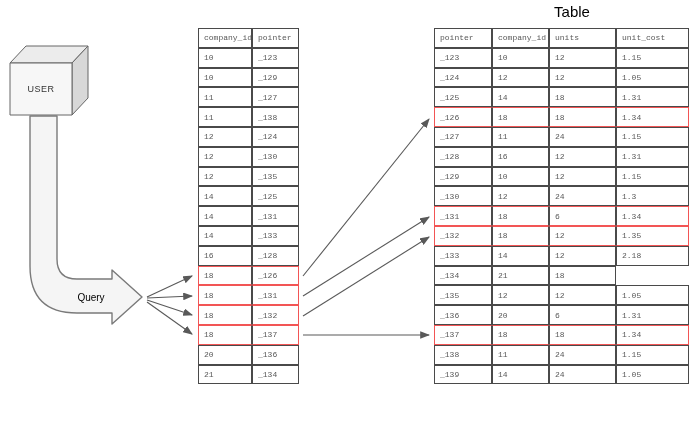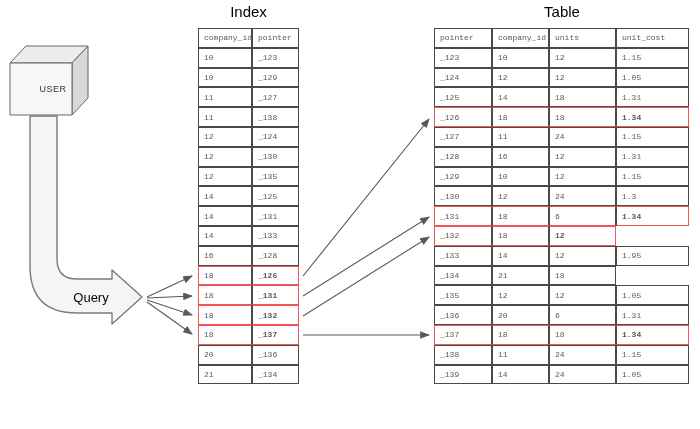--- a/index.html
+++ b/index.html
@@ -22,31 +22,31 @@
     background:#fff;
   }
   .index-tbl .tcell:nth-child(1){width:54px;}
   .index-tbl .tcell:nth-child(2){width:47px;}
   .data-tbl .tcell:nth-child(1){width:58px;}
   .data-tbl .tcell:nth-child(2){width:57px;}
   .data-tbl .tcell:nth-child(3){width:67px;}
   .data-tbl .tcell:nth-child(4){width:73px;}
   .trow.hl .tcell{border-top-color:var(--red);border-bottom-color:var(--red);}
   .trow.hl .tcell:first-child{border-left-color:var(--red);}
-  .trow.hl .tcell:last-child{border-right-color:var(--red);font-weight:bold;}
+  .trow.hl .tcell:last-child{border-right-color:var(--red);}
   .overlay{position:absolute;left:0;top:0;width:700px;height:429px;pointer-events:none;}
   .user-label{
     position:absolute;left:10px;top:63px;width:62px;height:52px;
     display:flex;align-items:center;justify-content:center;
-    font-size:9px;letter-spacing:.5px;color:#333;margin-left:12px;
+    font-size:9px;letter-spacing:.5px;color:#333;
   }
   .query-label{
     position:absolute;left:62px;top:288px;width:58px;height:18px;
     display:flex;align-items:center;justify-content:center;
-    font-size:13px;color:#000;
+    font-size:10px;color:#000;
   }
 </style>
 </head>
 <body>
 
 <div class="canvas" style="--red: #f25555; --grid: #4a4a4a; --txt: #595959;">
 
   <svg class="overlay" width="700" height="429" viewBox="0 0 700 429">
     <defs>
       <marker id="ah" markerWidth="9" markerHeight="7" refX="8" refY="3.5" orient="auto">
@@ -73,21 +73,20 @@
       <line x1="303" y1="276" x2="429" y2="119" marker-end="url(#ah)"></line>
       <line x1="303" y1="296" x2="429" y2="217" marker-end="url(#ah)"></line>
       <line x1="303" y1="316" x2="429" y2="237" marker-end="url(#ah)"></line>
       <line x1="303" y1="335" x2="429" y2="335" marker-end="url(#ah)"></line>
     </g>
   </svg>
 
   <div class="user-label">USER</div>
   <div class="query-label">Query</div>
 
-  <div class="tbl-title" style="left:198px;width:101px;">Index</div>
   <div class="dtable index-tbl" style="left:198px;">
       <div class="trow">
         <div class="tcell">company_id</div>
         <div class="tcell">pointer</div>
       </div>
       <div class="trow">
         <div class="tcell">10</div>
         <div class="tcell">_123</div>
       </div>
       <div class="trow">
@@ -149,21 +148,21 @@
       <div class="trow">
         <div class="tcell">20</div>
         <div class="tcell">_136</div>
       </div>
       <div class="trow">
         <div class="tcell">21</div>
         <div class="tcell">_134</div>
       </div>
     </div>
 
-  <div class="tbl-title" style="left:434px;width:256px;">Table</div>
+  <div class="tbl-title" style="left:444px;width:256px;">Table</div>
   <div class="dtable data-tbl" style="left:434px;">
       <div class="trow">
         <div class="tcell">pointer</div>
         <div class="tcell">company_id</div>
         <div class="tcell">units</div>
         <div class="tcell">unit_cost</div>
       </div>
       <div class="trow">
         <div class="tcell">_123</div>
         <div class="tcell">10</div>
@@ -215,26 +214,27 @@
       <div class="trow hl">
         <div class="tcell">_131</div>
         <div class="tcell">18</div>
         <div class="tcell">6</div>
         <div class="tcell">1.34</div>
       </div>
       <div class="trow hl">
         <div class="tcell">_132</div>
         <div class="tcell">18</div>
         <div class="tcell">12</div>
+        <div class="tcell">1.35</div>
       </div>
       <div class="trow">
         <div class="tcell">_133</div>
         <div class="tcell">14</div>
         <div class="tcell">12</div>
-        <div class="tcell">1.95</div>
+        <div class="tcell">2.18</div>
       </div>
       <div class="trow">
         <div class="tcell">_134</div>
         <div class="tcell">21</div>
         <div class="tcell">18</div>
       </div>
       <div class="trow">
         <div class="tcell">_135</div>
         <div class="tcell">12</div>
         <div class="tcell">12</div>

